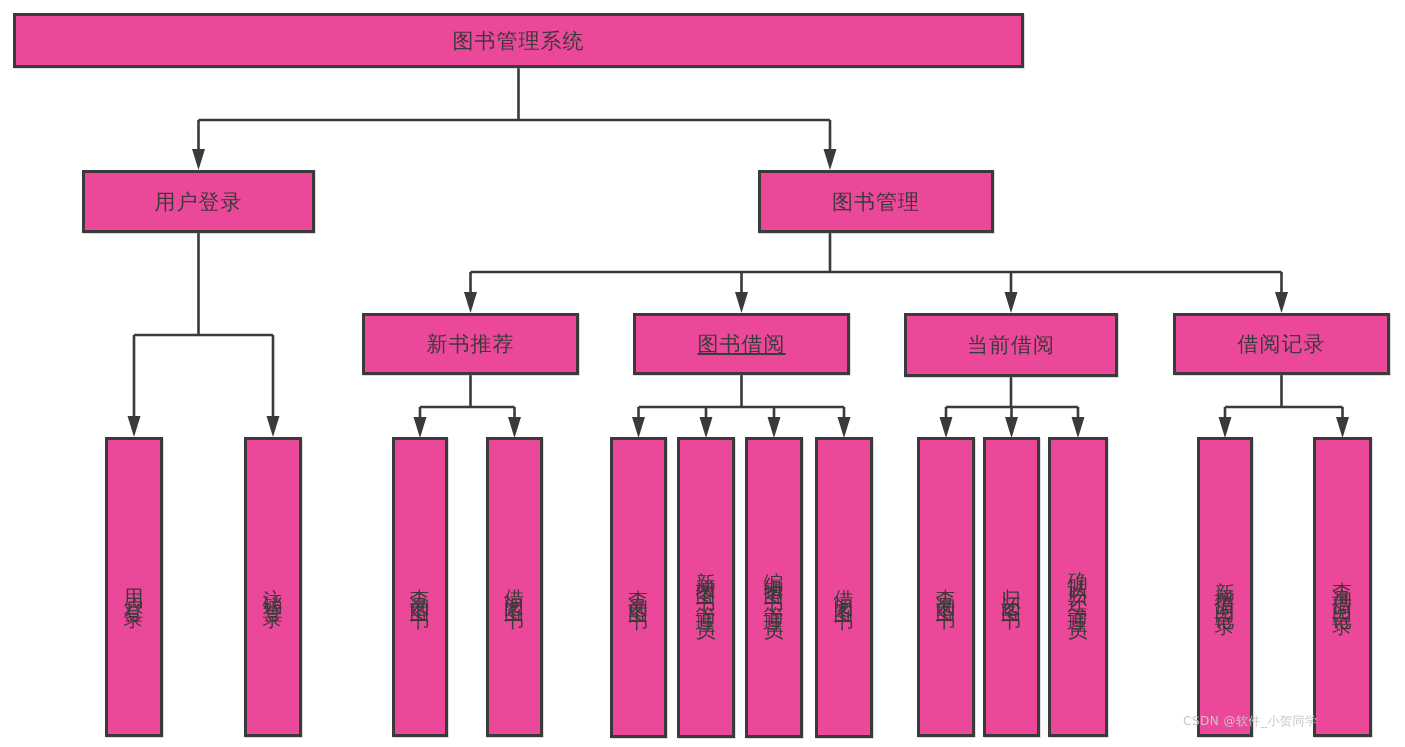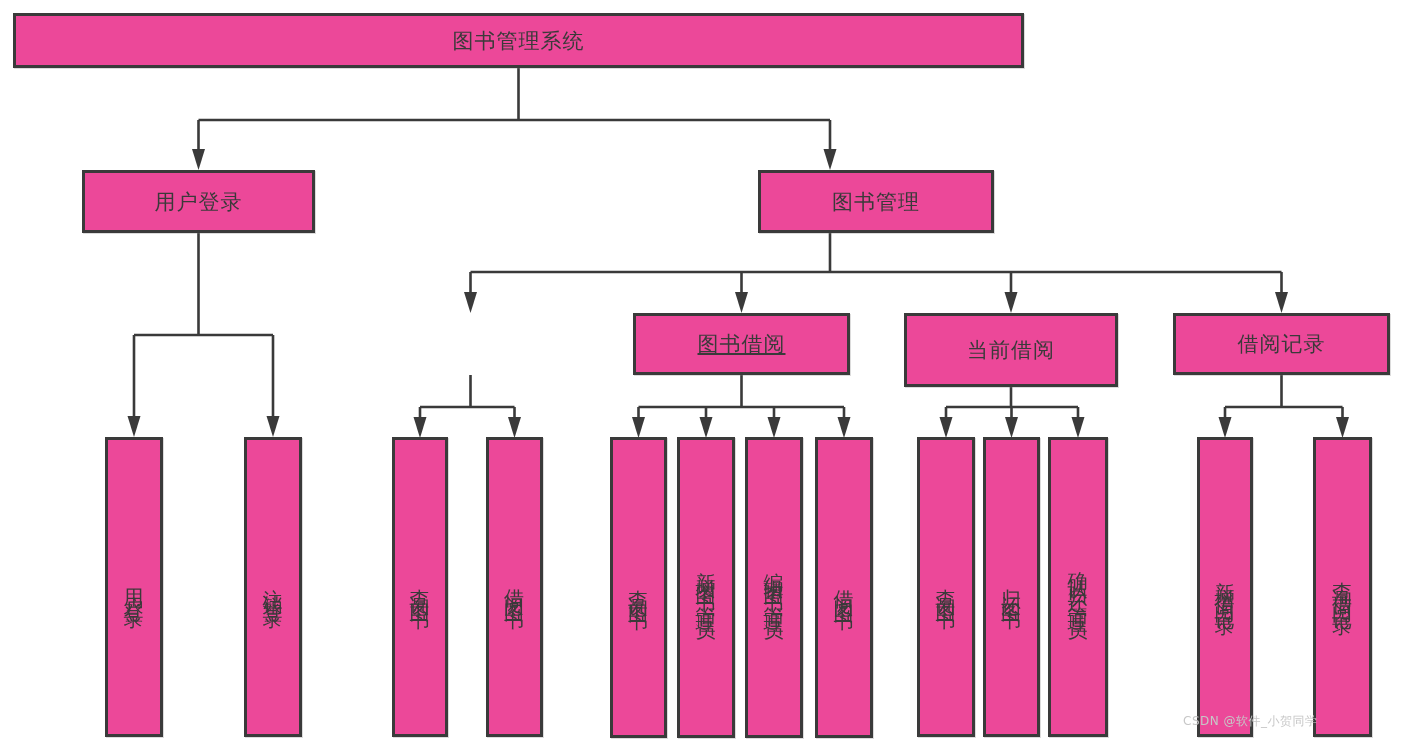--- a/index.html
+++ b/index.html
@@ -114,24 +114,27 @@
     <span>图书管理系统</span>
   </div>
 
   <div class="node hlabel" style="left:82px; top:170px; width:233px; height:63px;">
     <span>用户登录</span>
   </div>
   <div class="node hlabel" style="left:712px; top:170px; width:236px; height:63px;margin-left:46px;">
     <span>图书管理</span>
   </div>
 
+  <div class="node hlabel" style="left:362px; top:313px; width:217px; height:62px;">
+    <span>新书推荐</span>
+  </div>
   <div class="node hlabel" style="left:633px; top:313px; width:217px; height:62px;text-decoration:underline;">
     <span>图书借阅</span>
   </div>
-  <div class="node hlabel" style="left:904px; top:313px; width:214px; height:74px;">
+  <div class="node hlabel" style="left:904px; top:313px; width:214px; height:64px;">
     <span>当前借阅</span>
   </div>
   <div class="node hlabel" style="left:1173px; top:313px; width:217px; height:62px;">
     <span>借阅记录</span>
   </div>
 
   <div class="node leaf" style="left:105px; top:437px; width:58px; height:300px;">
     <span>用户登录</span>
   </div>
   <div class="node leaf" style="left:244px; top:437px; width:58px; height:300px;">

